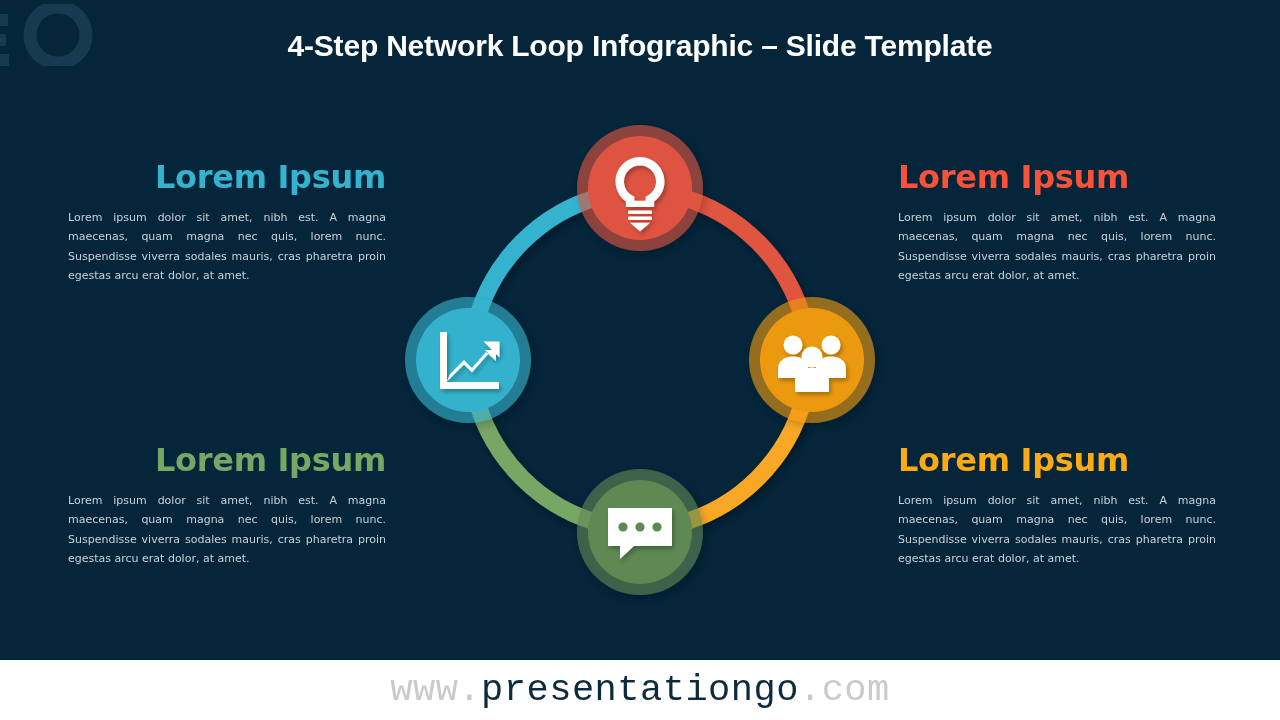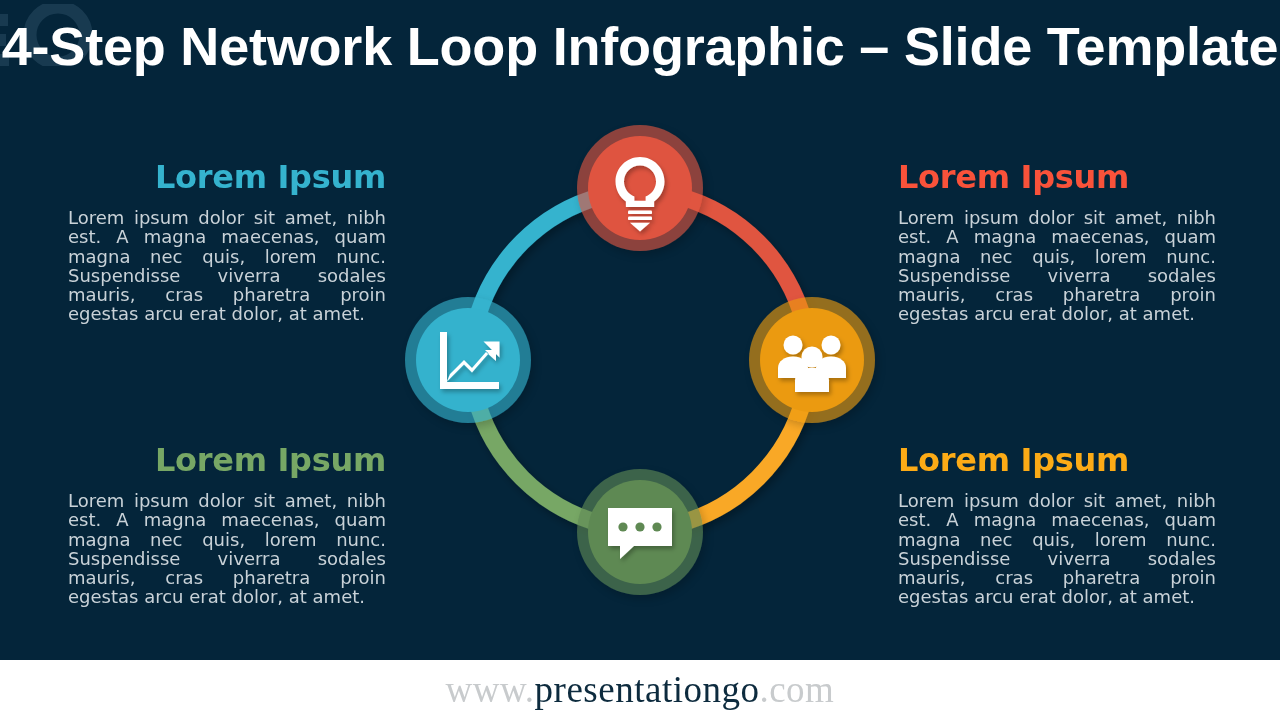--- a/index.html
+++ b/index.html
@@ -24,39 +24,39 @@
     opacity:.55;
   }
 
   
   #title {
     position:absolute;
     left:0; top:16px;
     width:1280px;
     text-align:center;
     color:#ffffff;
-    font-size:54px;
+    font-size:30px;
     font-weight:bold;
     letter-spacing:-0.2px;
     line-height:60px;
     white-space:nowrap;
   }
 
   
   .block { position:absolute; width:318px; }
   .block .head {
     font-size:32px;
     font-weight:bold;
     line-height:34px;
     margin-bottom:14px;
     font-family:"DejaVu Sans", sans-serif;
     letter-spacing:-0.3px;
   }
   .block .body {
-    font-size:18px;
+    font-size:11px;
     line-height:19.3px;
     color:#c9d2d8;
     text-align:justify;
     font-family:"DejaVu Sans", sans-serif;
   }
   .block.left  { left:68px;  text-align:right; }
   .block.left .head { text-align:right; }
   .block.right { left:898px; text-align:left; }
   .block.right .head { text-align:left; }
 
@@ -79,21 +79,21 @@
     left:0; top:660px;
     width:1280px; height:60px;
     background:#ffffff;
   }
   #footer-url {
     position:absolute;
     left:0; top:0;
     width:1280px; height:58px;
     line-height:60px;
     text-align:center;
-    font-family:Liberation Serif, serif;
+    font-family:Liberation Mono, monospace;
     font-size:37px;
     letter-spacing:.5px;
     white-space:nowrap;
   }
   #footer-url .dim  { color:#c8cbcd; font-weight:300; }
   #footer-url .name { color:#0d2b3e; font-weight:400; }
 </style>
 </head>
 <body>
 

